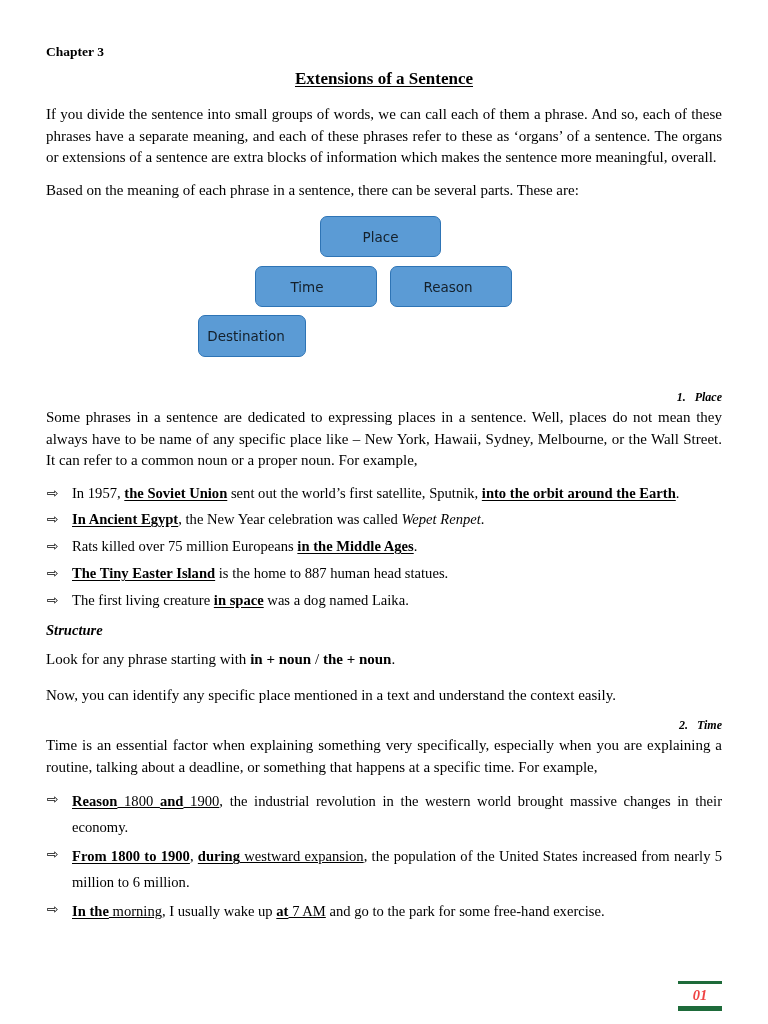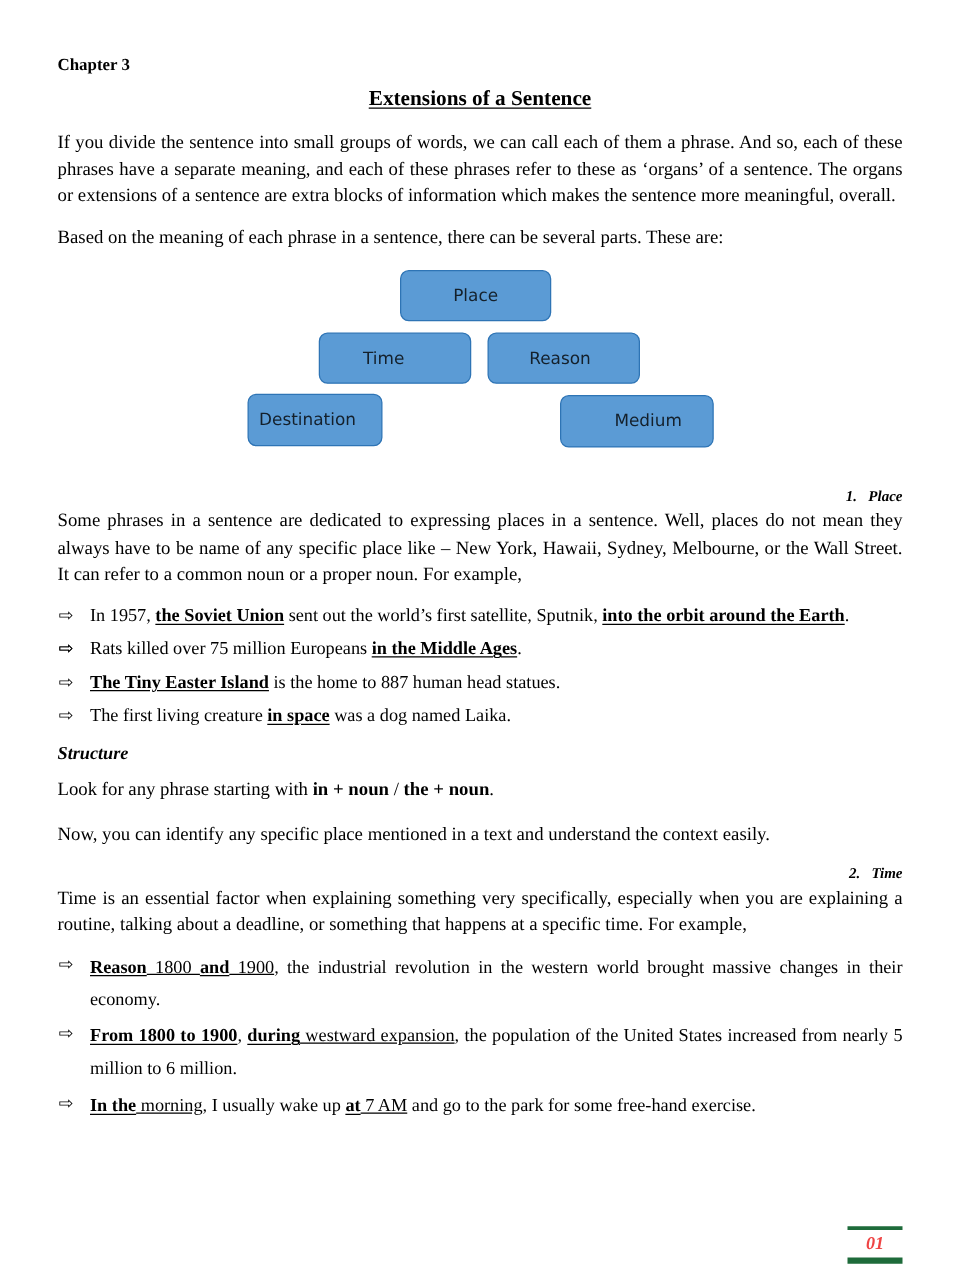--- a/index.html
+++ b/index.html
@@ -183,33 +183,30 @@
         </div>
       <div class="node node-time">
           <span>Time</span>
         </div>
       <div class="node node-reason">
           <span>Reason</span>
         </div>
       <div class="node node-destination">
           <span>Destination</span>
         </div>
-      <div class="node node-medium">
-          <span>Medium</span>
-        </div>
     </div>
 
     <div class="section-heading">
       <span class="num">1.</span><span>Place</span>
     </div>
     <p class="body-text">Some phrases in a sentence are dedicated to expressing places in a sentence. Well, places do not mean they always have to be name of any specific place like – New York, Hawaii, Sydney, Melbourne, or the Wall Street. It can refer to a common noun or a proper noun.  For example,</p>
 
     <ul class="arrow-list" id="examples-place">
         <li><span class="marker">⇨</span><span><span>In 1957, </span><span class="bu">the Soviet Union</span><span> sent out the world’s first satellite, Sputnik, </span><span class="bu">into the orbit around the Earth</span><span>.</span></span></li>
-        <li><span class="marker">⇨</span></li>
+        <li><span class="marker">⇨</span><span><span class="bu">In Ancient Egypt</span><span>, the New Year celebration was called </span><span style="font-style: italic;">Wepet Renpet</span><span>.</span></span></li>
         <li><span class="marker">⇨</span><span><span>Rats killed over 75 million Europeans </span><span class="bu">in the Middle Ages</span><span>.</span></span></li>
         <li><span class="marker">⇨</span><span><span class="bu">The Tiny Easter Island</span><span> is the home to 887 human head statues.</span></span></li>
         <li><span class="marker">⇨</span><span><span>The first living creature </span><span class="bu">in space</span><span> was a dog named Laika.</span></span></li>
       </ul>
 
 
     <div class="structure-heading">Structure</div>
     <p class="body-text nojust" id="structure-rule"><span>Look for any phrase starting with </span><span style="font-weight: bold;">in + noun</span><span> / </span><span style="font-weight: bold;">the + noun</span><span>.</span></p>
     <p class="body-text nojust" style="margin-top:14px;">Now, you can identify any specific place mentioned in a text and understand the context easily.</p>
 

